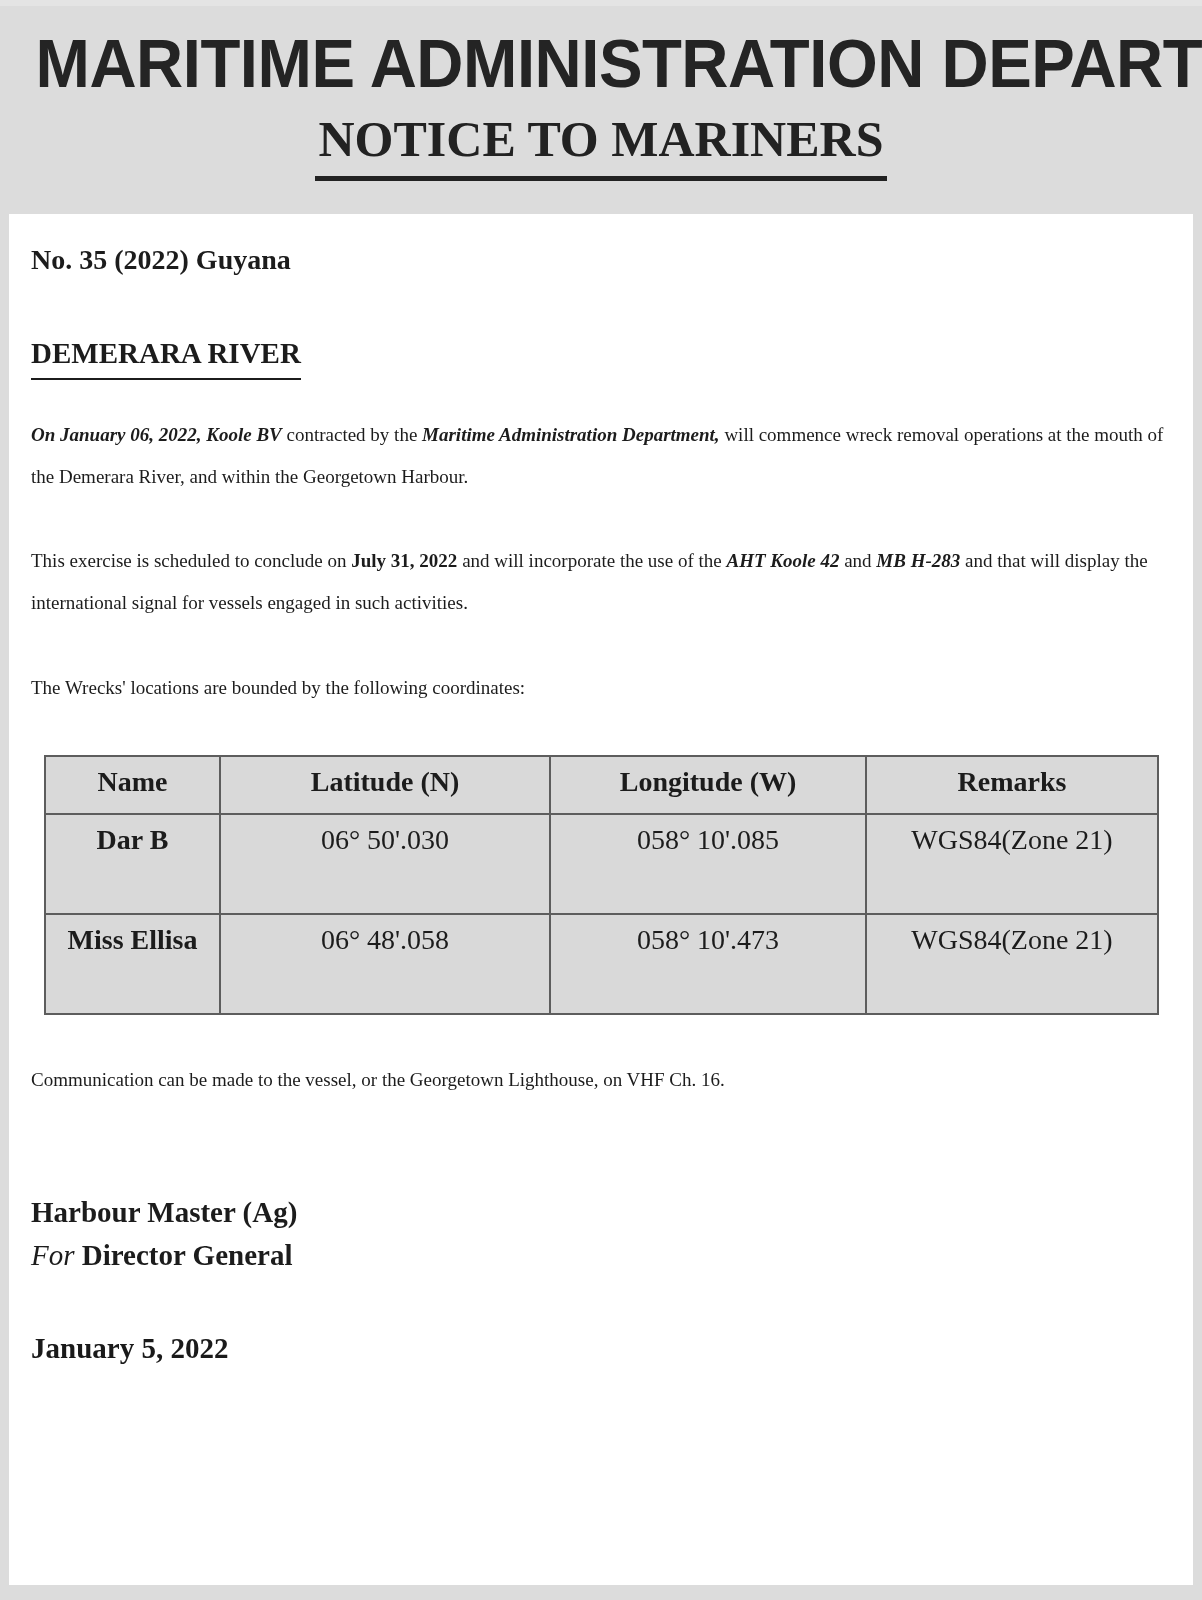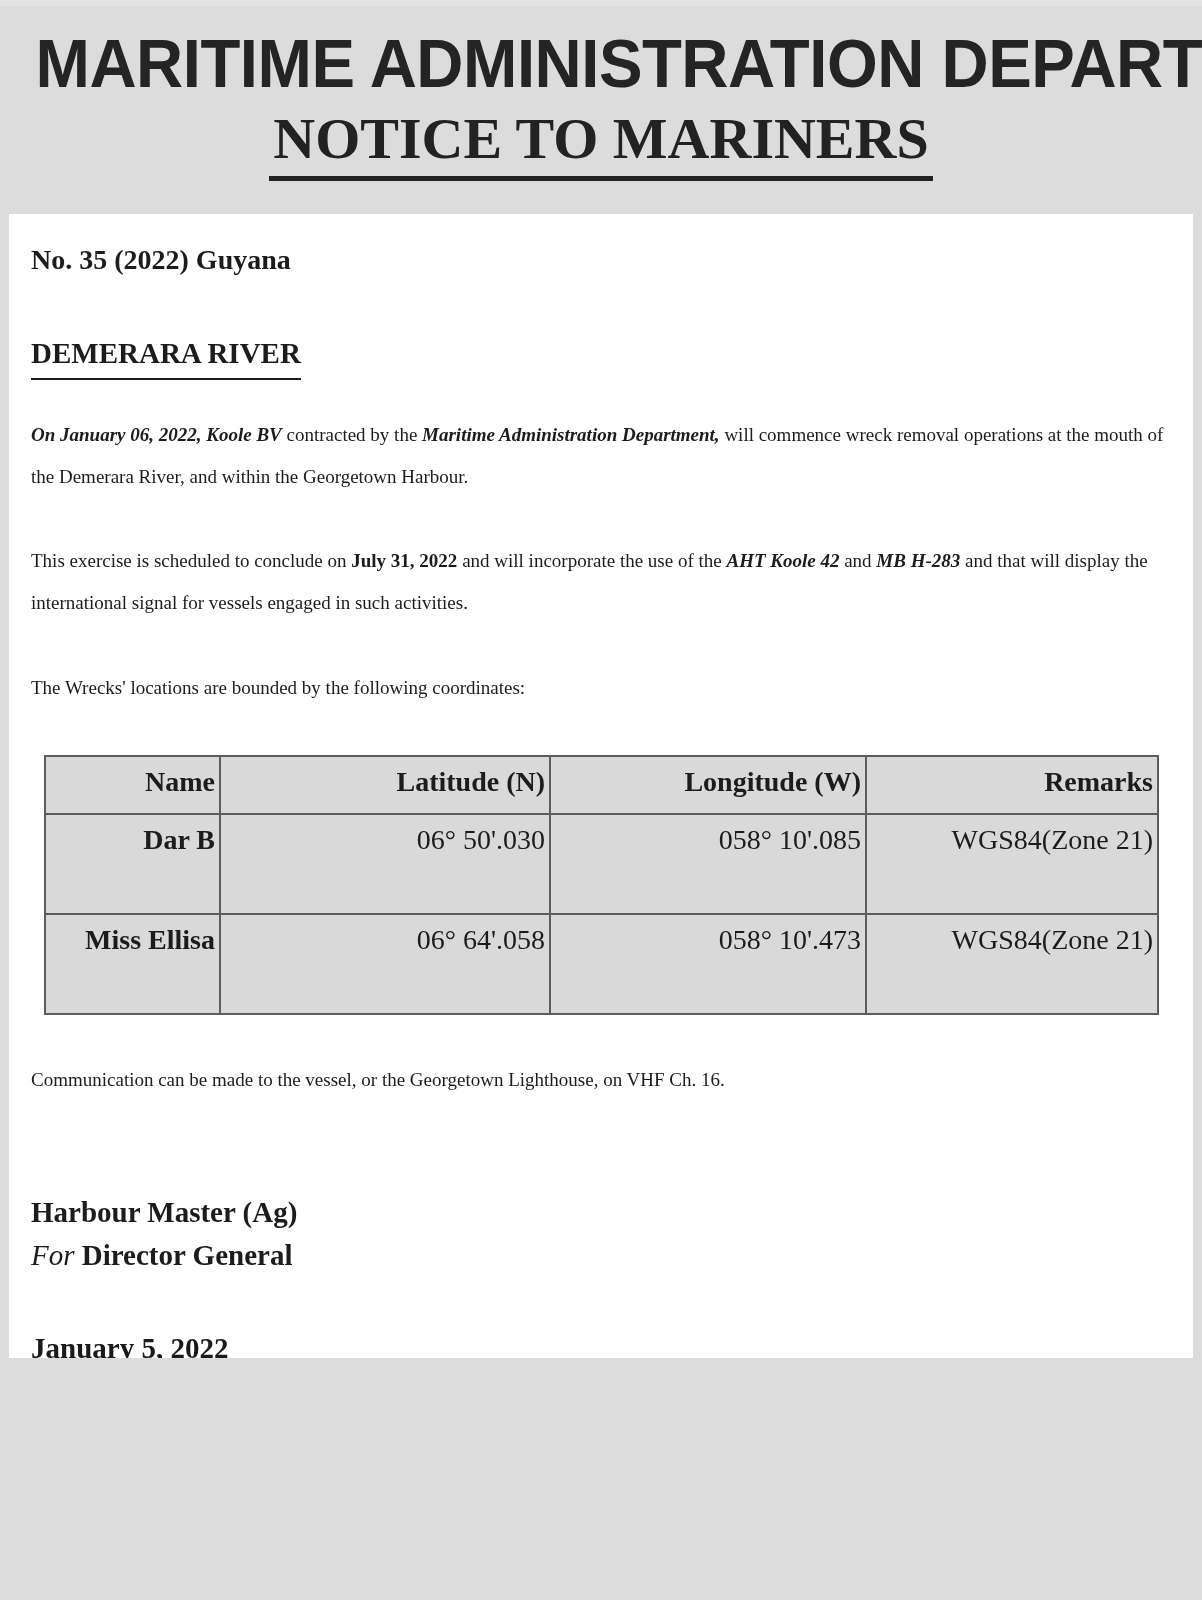--- a/index.html
+++ b/index.html
@@ -54,38 +54,38 @@
     transform: scaleX(0.96);
     transform-origin: center center;
     white-space: nowrap;
     margin: 0;
     padding: 0 12px;
   }
 
   .title-sub {
     font-family: "Liberation Serif", "DejaVu Serif", serif;
     font-weight: 700;
-    font-size: 58px;
+    font-size: 50px;
     line-height: 70px;
     color: #222222;
     margin: 4px 0 0 0;
     display: inline-block;
     border-bottom: 5px solid #222222;
     padding: 0 4px 2px 4px;
     transform: scaleX(1.0);
     white-space: nowrap;
   }
 
   
   .sheet {
     position: absolute;
     left: 9px;
     top: 214px;
     width: 1184px;
-    height: 1144px;
+    height: 1371px;
     background: #ffffff;
     box-sizing: border-box;
     padding: 0 22px 0 22px;
     overflow: hidden;
   }
 
   .body-text {
     font-family: "Liberation Serif", "DejaVu Serif", serif;
     font-size: 19px;
     line-height: 42px;
@@ -132,21 +132,21 @@
     border-collapse: collapse;
     width: 1113px;
     margin-left: 13px;
     table-layout: fixed;
     background: #d9d9d9;
   }
   table.coord-table td,
   table.coord-table th {
     border: 2px solid #5d5d5d;
     background: #d9d9d9;
-    text-align: right;
+    text-align: center;
     vertical-align: top;
     font-family: "Liberation Serif", "DejaVu Serif", serif;
     font-size: 28px;
     line-height: 38px;
     color: #1c1c1c;
     padding: 6px 4px 6px 4px;
   }
   table.coord-table th {
     font-weight: 700;
     height: 44px;
@@ -233,21 +233,21 @@
         </thead>
         <tbody>
           <tr class="data-row">
             <td class="name-cell">Dar B</td>
             <td>06° 50'.030</td>
             <td>058° 10'.085</td>
             <td>WGS84(Zone 21)</td>
           </tr>
           <tr class="data-row">
             <td class="name-cell">Miss Ellisa</td>
-            <td>06° 64'.058</td>
+            <td>06° 48'.058</td>
             <td>058° 10'.473</td>
             <td>WGS84(Zone 21)</td>
           </tr>
         </tbody>
       </table>
     </div>
 
 
     <p class="body-text comm-para">Communication can be made to the vessel, or the Georgetown Lighthouse, on VHF Ch. 16.</p>
 

